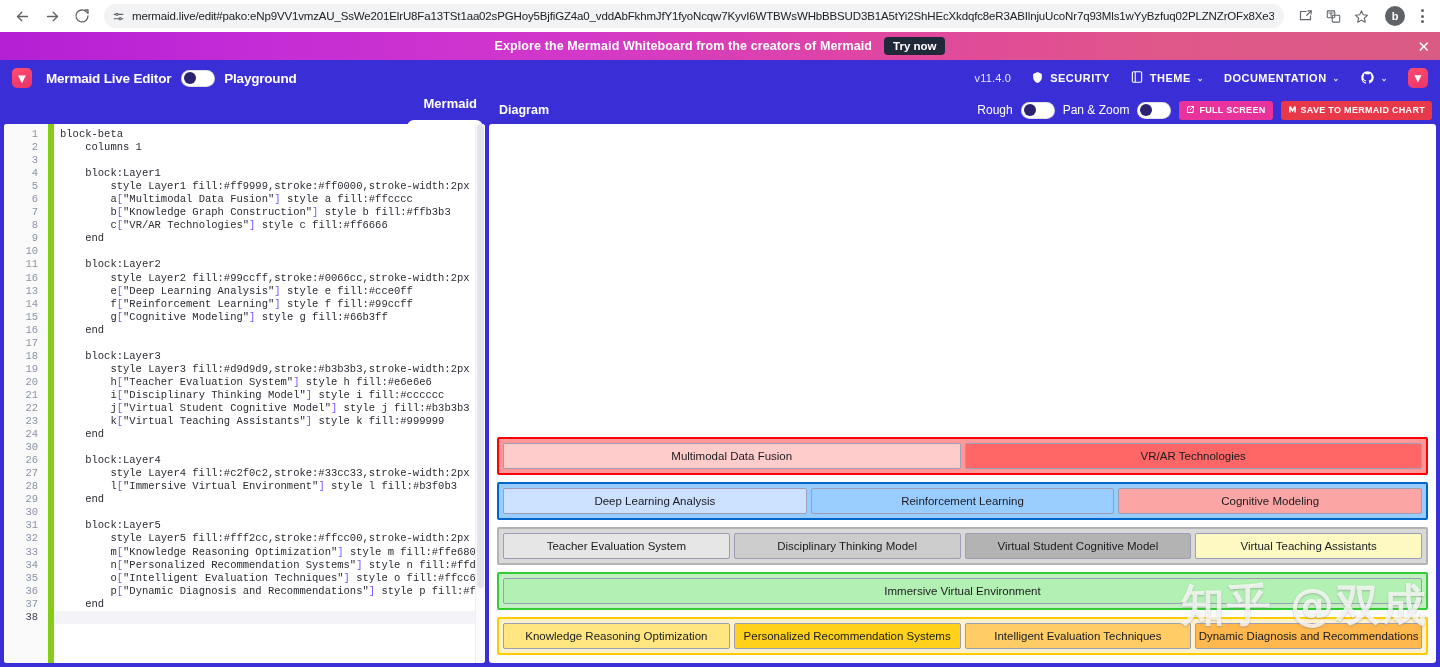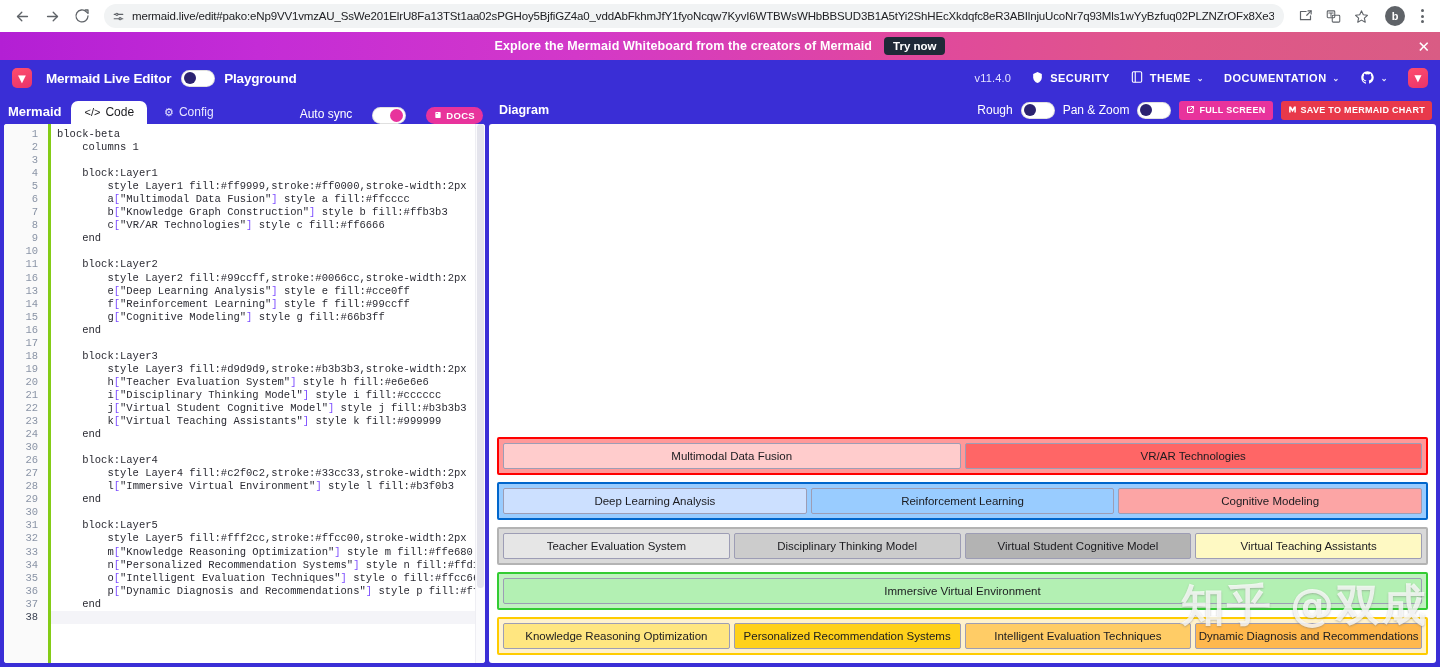--- a/index.html
+++ b/index.html
@@ -134,20 +134,21 @@
   .left-pane { width: 489px; display: flex; flex-direction: column; background:#3a2ed6;}
   .right-pane { flex: 1; display: flex; flex-direction: column; background:#3a2ed6;}
 
   
   .ed-toolbar {
     height: 28px;
     display: flex; align-items: flex-end;
     padding: 0 6px 0 8px;
     gap: 4px;
     position: relative;
+    flex-direction: column;
   }
   .ed-title { color:#fff; font-size:13px; font-weight:bold; padding-bottom:5px; margin-right:6px;}
   .tab {
     display:flex; align-items:center; gap:5px;
     font-size:12px; color:#e8e6ff;
     padding: 4px 13px 5px; border-radius: 7px 7px 0 0; cursor:pointer;
   }
   .tab.active { background:#ffffff; color:#1b1b1f; font-weight:500;}
   .tab .tico { font-size:11px; }
   .ed-right { margin-left:auto; display:flex; align-items:flex-start; gap:20px; }
@@ -167,21 +168,21 @@
     width: 44px; flex:none; background:#fafafa;
     padding-top: 4px; text-align:right;
     font-family: "Liberation Mono", monospace; font-size:10.5px; color:#8a94a6;
     user-select:none;
   }
   .gutter div { height:13.05px; line-height:13.05px; padding-right:10px;}
   .gutter div.active { color:#3b4252; }
   .code-area {
     flex:1; overflow:hidden; position:relative;
     padding-top:4px;
-    border-left: 3px solid #84cc16;
+    border-left: 6px solid #84cc16;
     font-family: "Liberation Mono", monospace;
     font-size:10.5px;
   }
   .code-line { height:13.05px; line-height:13.05px; white-space:pre; color:#2b2b33; padding-left:6px;}
   .code-line.active-line { background:#f4f4f8; }
   .tok-br { color:#7c4dff; }
   .code-scroll {
     position:absolute; top:0; right:0; width:10px; height:100%;
     background:#fbfbfd; border-left:1px solid #eeeef3;
   }

